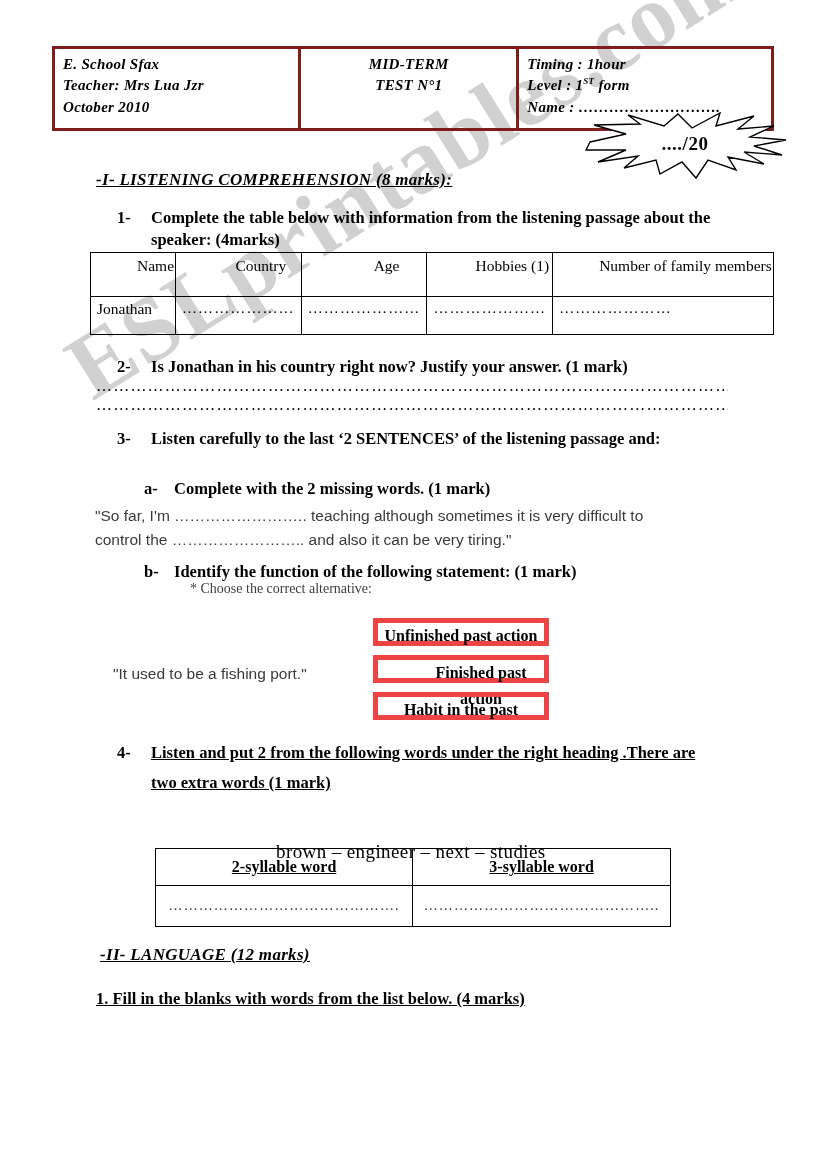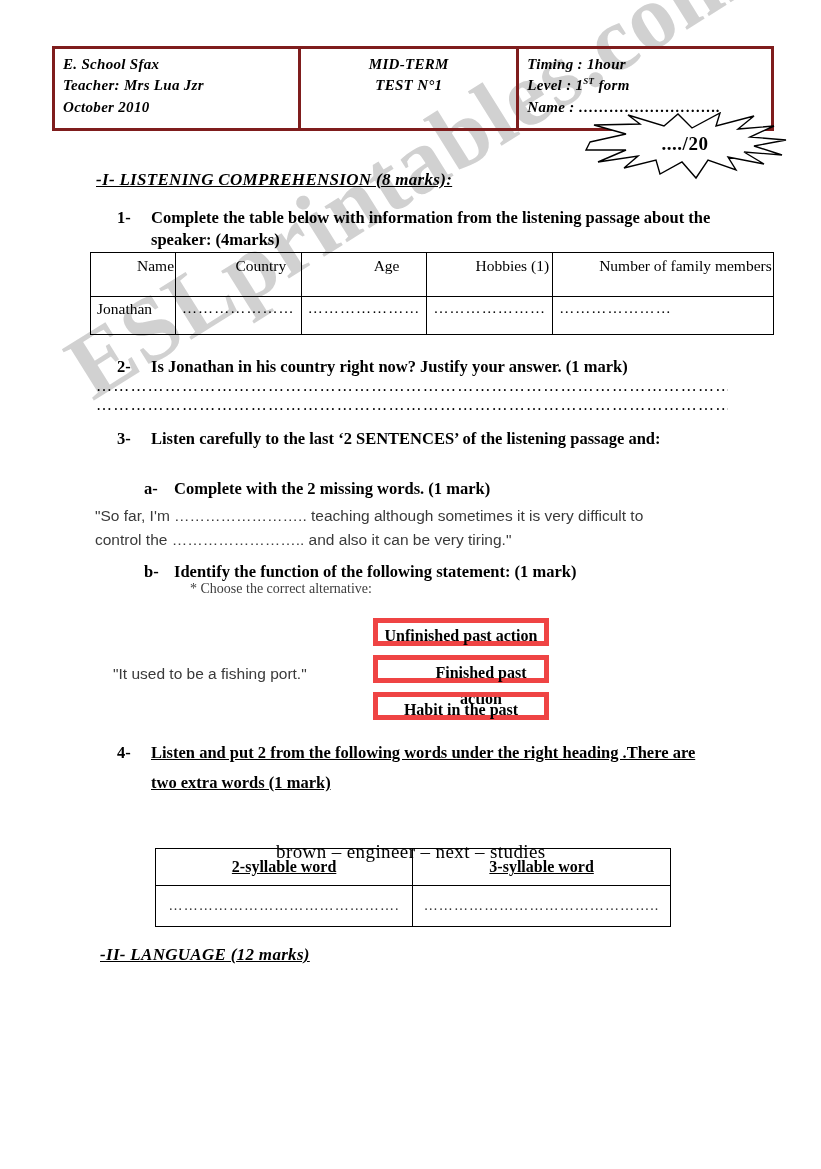--- a/index.html
+++ b/index.html
@@ -343,14 +343,15 @@
     </tr>
     <tr>
       <td>……………………………………….</td>
       <td>………………………………………..</td>
     </tr>
   </tbody>
     </table>
 
   <div class="abs sec-title" style="left:100px; top:945px;">-II- LANGUAGE (12 marks)</div>
 
+  <div class="abs q-serif underlined" style="left:96px; top:988px; white-space:nowrap;">1. Fill in the blanks with words from the list below. (4 marks)</div>
 
 </div>
 
 </body></html>

